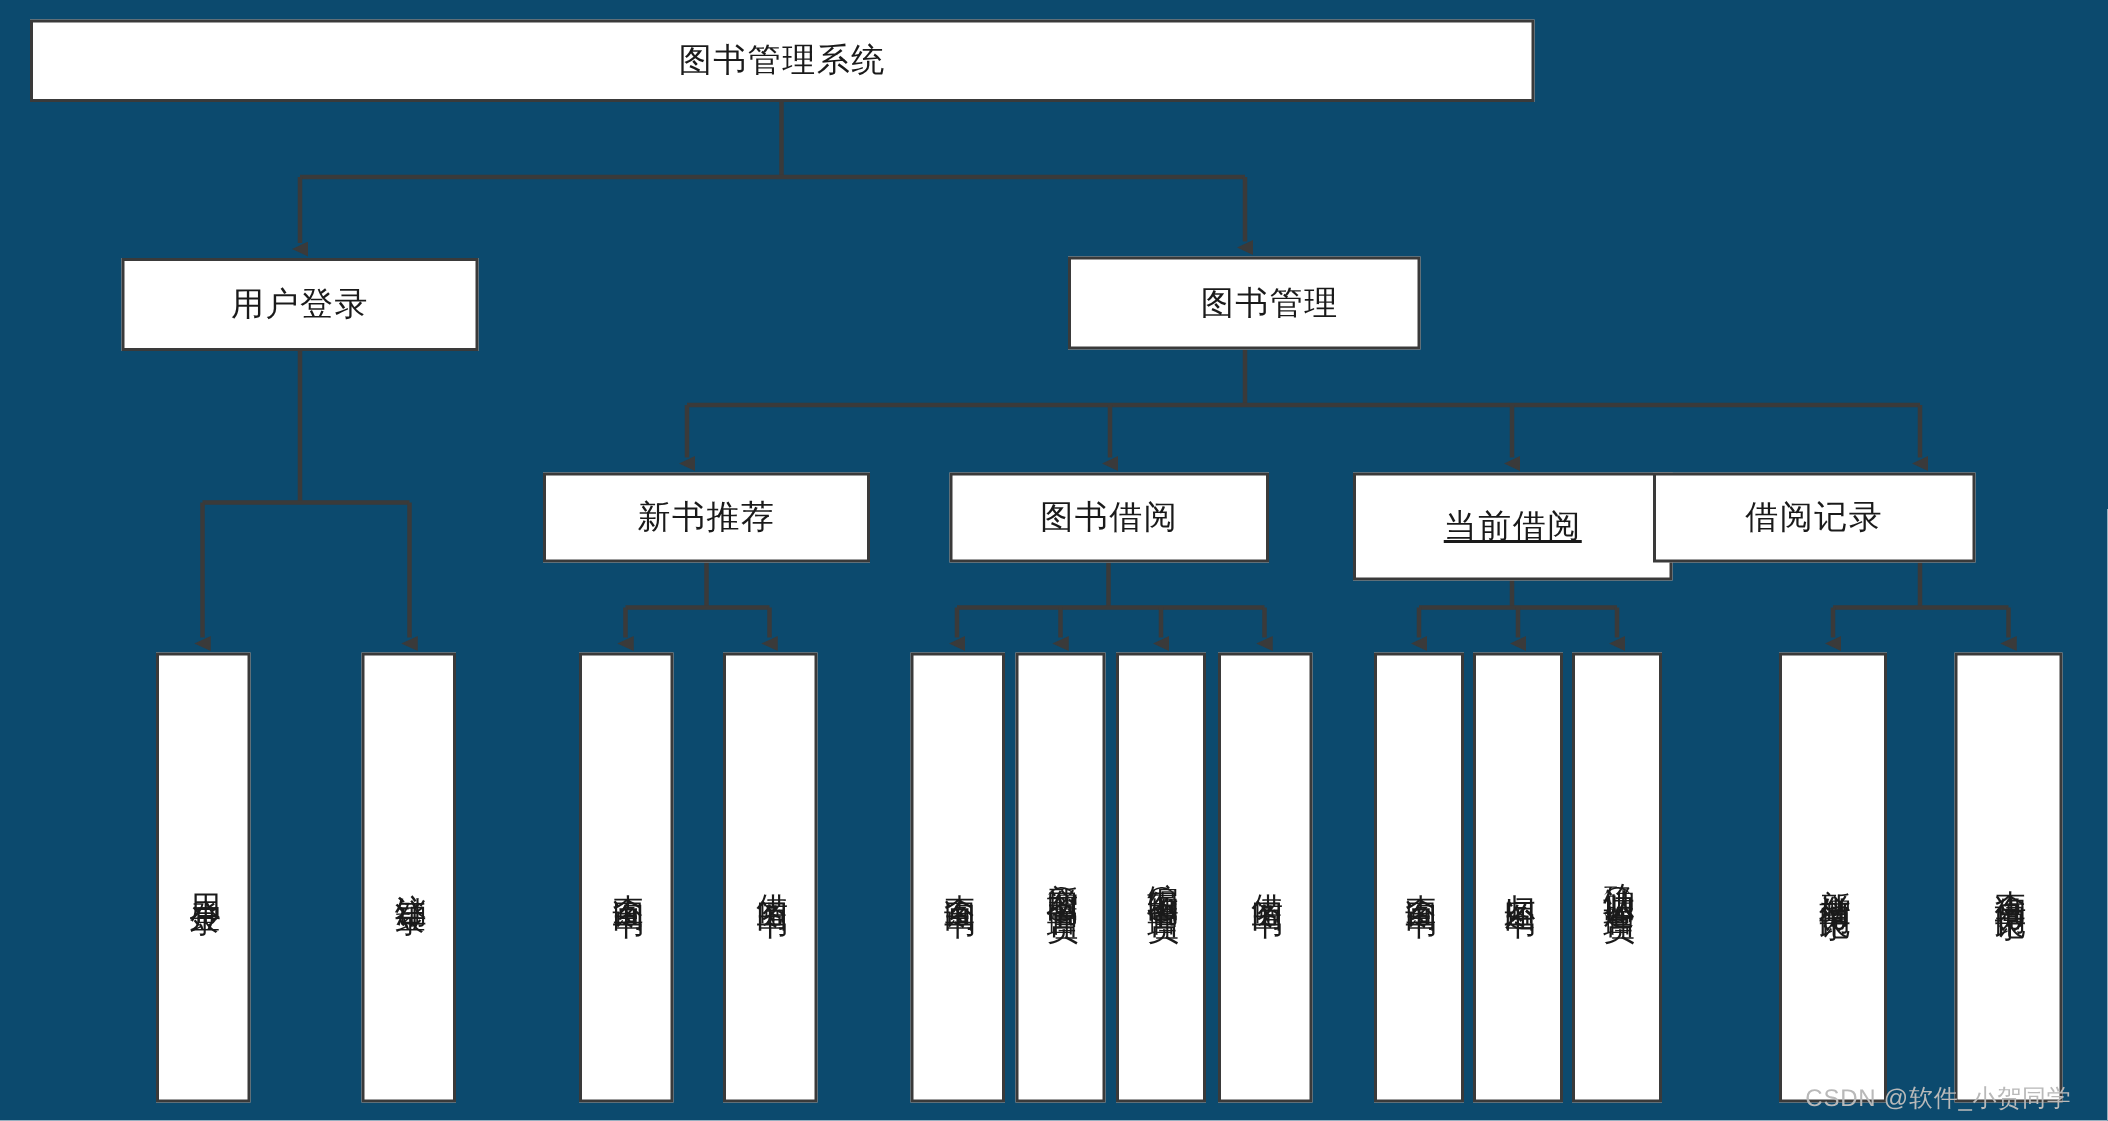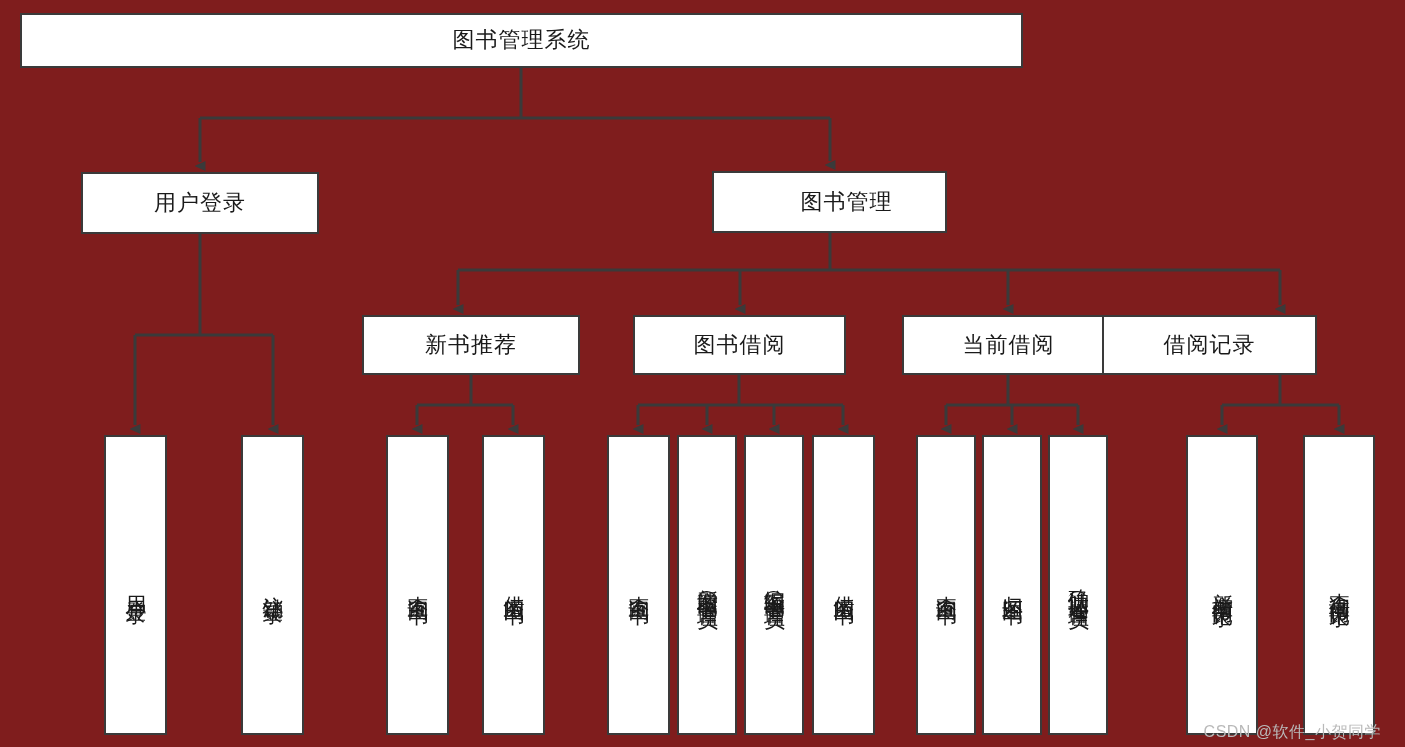--- a/index.html
+++ b/index.html
@@ -8,21 +8,21 @@
     padding: 0;
     background: #ffffff;
   }
   body {
     font-family: "Liberation Sans", "DejaVu Sans", sans-serif;
   }
   #canvas {
     position: relative;
     width: 1405px;
     height: 747px;
-    background: #7f1d1d;
+    background: #0c4a6e;
     overflow: hidden;
   }
   #edges {
     position: absolute;
     left: 0;
     top: 0;
     width: 1405px;
     height: 747px;
     pointer-events: none;
   }
@@ -132,21 +132,21 @@
   <div class="node node-h" style="left: 712px; top: 171px; width: 235px; height: 62px; padding-left: 34px;">
     <span class="label">图书管理</span>
   </div>
 
   <div class="node node-h" style="left: 362px; top: 315px; width: 218px; height: 60px;">
     <span class="label">新书推荐</span>
   </div>
   <div class="node node-h" style="left: 633px; top: 315px; width: 213px; height: 60px;">
     <span class="label">图书借阅</span>
   </div>
-  <div class="node node-h" style="left: 902px; top: 315px; width: 213px; height: 60px;">
+  <div class="node node-h" style="left: 902px; top: 315px; width: 213px; height: 72px; text-decoration: underline;">
     <span class="label">当前借阅</span>
   </div>
   <div class="node node-h" style="left: 1102px; top: 315px; width: 215px; height: 60px;">
     <span class="label">借阅记录</span>
   </div>
 
   <div class="node node-v" style="left: 104px; top: 435px; width: 63px; height: 300px;">
     <span class="label">用户登录</span>
   </div>
   <div class="node node-v" style="left: 241px; top: 435px; width: 63px; height: 300px;">

